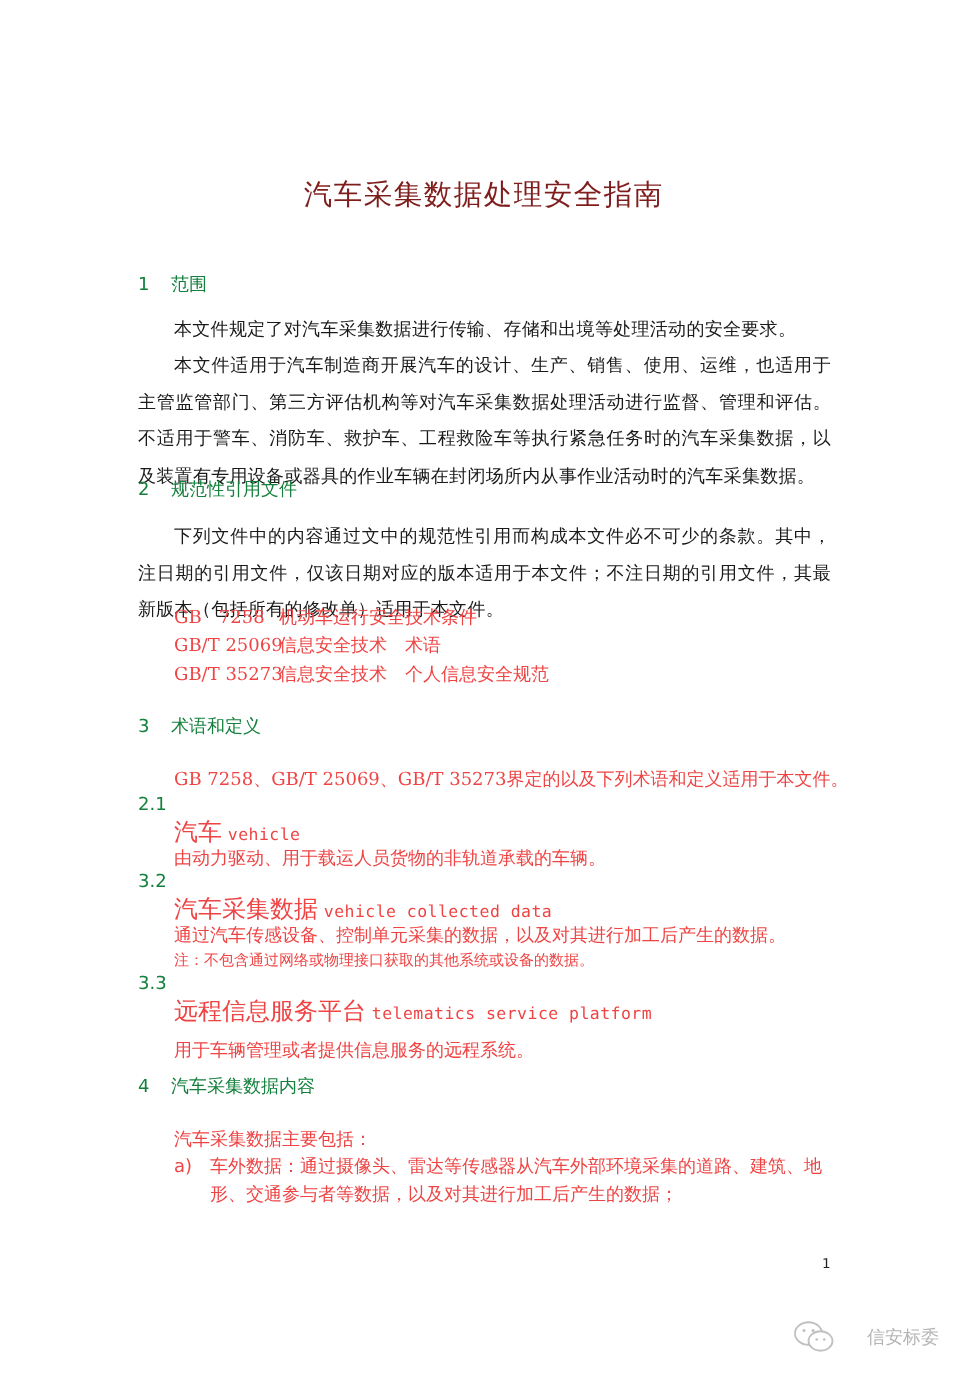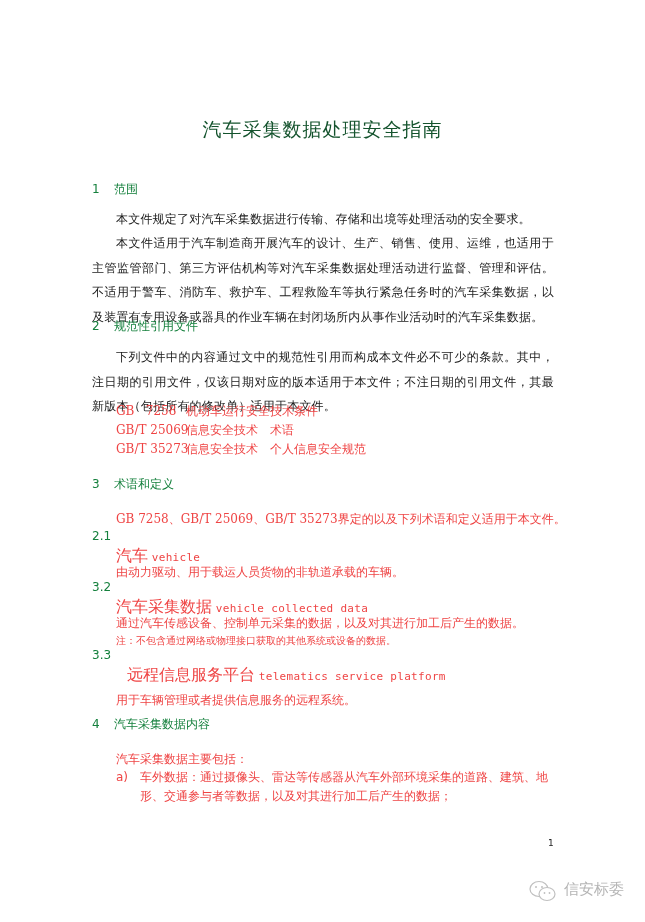--- a/index.html
+++ b/index.html
@@ -6,36 +6,36 @@
     body {
       width: 645px; height: 922px; position: relative; overflow: hidden;
       font-family: "DejaVu Serif", "Liberation Serif", serif;
       color: #1a1a1a;
     }
     .page { position: absolute; left: 0; top: 0; width: 645px; height: 922px; }
     .abs { position: absolute; white-space: nowrap; }
     .title {
       left: 0; width: 645px; text-align: center; top: 117px;
       font-family: "DejaVu Sans", "Liberation Sans", sans-serif;
-      font-size: 19px; letter-spacing: 1px; color: #14532d;
+      font-size: 19px; letter-spacing: 1px; color: #7f1d1d;
     }
     .h {
       font-family: "DejaVu Sans", "Liberation Sans", sans-serif;
       font-size: 12px; color: #15803d;
     }
     .h .num { display: inline-block; width: 22px; }
     .p { font-size: 12px; line-height: 19px; color: #ef4444; }
     .block { left: 92px; width: 462px; white-space: normal; font-size: 12px; line-height: 24.5px; letter-spacing: 0.2px; text-align: justify; }
     .ref-code { display: inline-block; width: 70px; font-family: "DejaVu Serif", "Liberation Serif", serif; }
     .ref-title { display: inline-block; }
     .note { font-size: 10px; }
     .term-en { font-family: "DejaVu Sans Mono", "Liberation Mono", monospace; font-size: 11px; letter-spacing: 0.3px; }
     .term-zh { font-family: Liberation Serif, serif; font-size: 16px; }
     .page-number { left: 548px; top: 838px; font-size: 9px; font-family: "DejaVu Sans", sans-serif; color: #222; }
-    .watermark { left: 528px; top: 880px; display: flex; align-items: flex-start; gap: 6px; color: #b5b5b5; font-family: "DejaVu Sans", sans-serif; font-size: 15px; }
+    .watermark { left: 528px; top: 880px; display: flex; align-items: center; gap: 20px; color: #b5b5b5; font-family: "DejaVu Sans", sans-serif; font-size: 12px; }
     .wm-icon { width: 30px; height: 22px; }
   </style>
 </head>
 <body>
 
 <div class="page">
 
   <div class="abs title">汽车采集数据处理安全指南</div>
 
   <div class="abs h" style="left:92px; top:181px;">
@@ -73,21 +73,21 @@
 
   <div class="abs h" style="left:92px; top:580px;">3.2</div>
   <div class="abs p" style="left:116px; top:597px;">
     <span class="term-zh">汽车采集数据</span>
     <span class="term-en">vehicle collected data</span>
   </div>
   <div class="abs p" style="left:116px; top:614px;">通过汽车传感设备、控制单元采集的数据，以及对其进行加工后产生的数据。</div>
   <div class="abs p note" style="left:116px; top:631px;">注：不包含通过网络或物理接口获取的其他系统或设备的数据。</div>
 
   <div class="abs h" style="left:92px; top:648px;">3.3</div>
-  <div class="abs p" style="left:116px; top:665px;margin-left:11px;">
+  <div class="abs p" style="left:116px; top:665px;">
     <span class="term-zh">远程信息服务平台</span>
     <span class="term-en">telematics service platform</span>
   </div>
   <div class="abs p" style="left:116px; top:663px;margin-top:28px;">用于车辆管理或者提供信息服务的远程系统。</div>
 
   <div class="abs h" style="left:92px; top:716px;">
     <span class="num">4</span><span>汽车采集数据内容</span>
   </div>
   <div class="abs p" style="left:116px; top:750px;">汽车采集数据主要包括：</div>
   <div class="abs" style="left:116px; top:768px; width:438px; white-space:normal; display:flex;">

